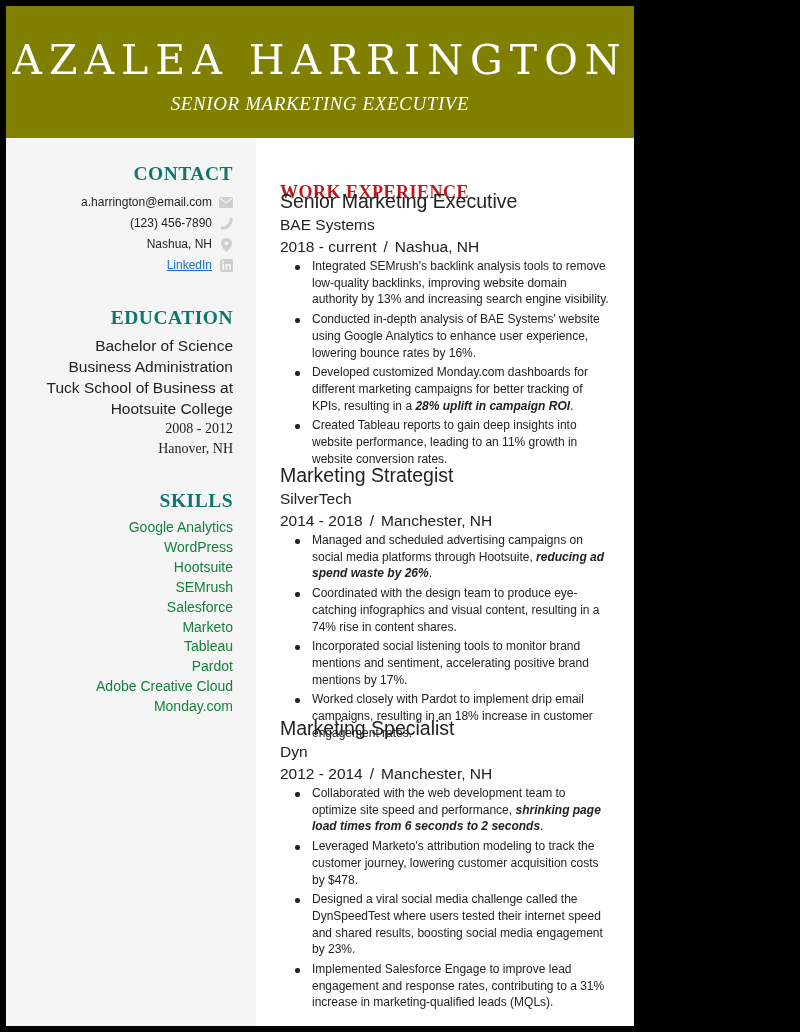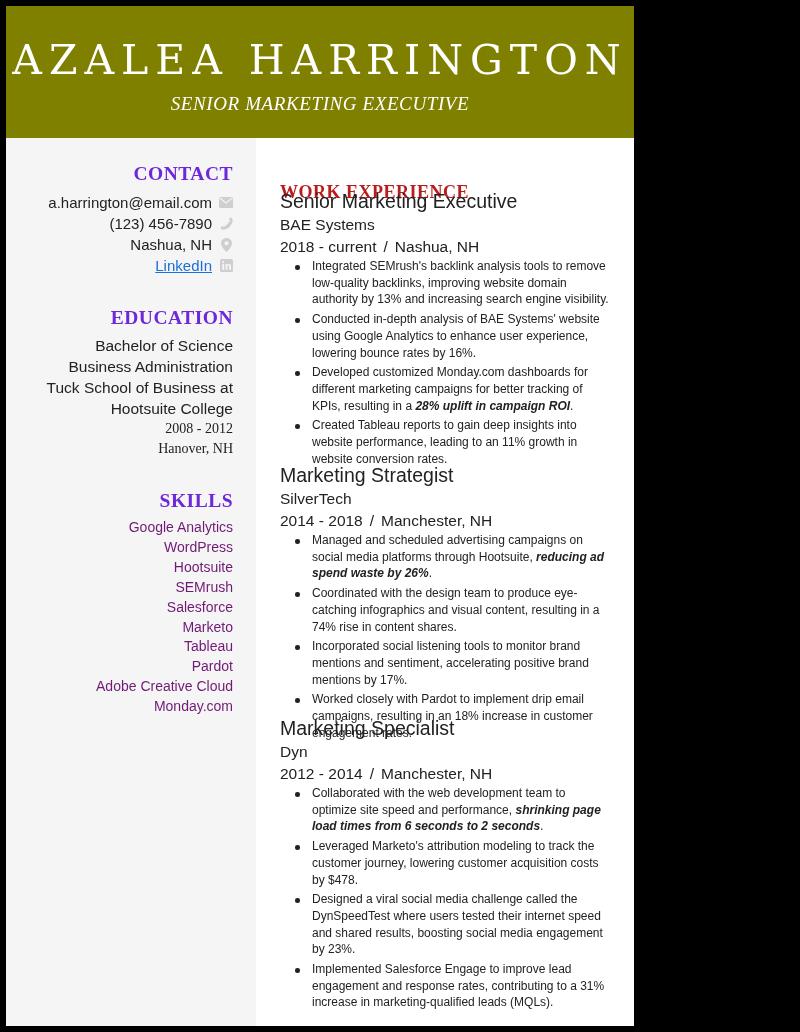--- a/index.html
+++ b/index.html
@@ -26,32 +26,32 @@
       font-style: italic; font-size: 19px; letter-spacing: 0.6px;
       color: #ffffff; line-height: 22px;
     }
     .sidebar {
       position: absolute; left: 0; top: 132px; width: 250px; bottom: 0;
       background: #f5f5f5;
     }
     .sb-section { position: absolute; right: 23px; text-align: right; }
     .sb-heading {
       font-family: "Liberation Serif", "DejaVu Serif", serif;
-      font-weight: bold; font-size: 19.5px; letter-spacing: 0.5px; color: #6d28d9;
+      font-weight: bold; font-size: 19.5px; letter-spacing: 0.5px; color: #0f766e;
       line-height: 24px;
     }
     .contact-row {
       display: flex; justify-content: flex-end; align-items: center;
-      font-size: 15px; line-height: 21px; height: 21px; color: #222;
+      font-size: 12px; line-height: 21px; height: 21px; color: #222;
     }
     .contact-row .icon { width: 14px; height: 14px; margin-left: 7px; display: inline-flex; align-items: center; justify-content: center; }
     .contact-row a { color: #1a6fd8; text-decoration: underline; }
     .edu-line { font-size: 15.5px; line-height: 21px; color: #222; }
     .edu-small { font-size: 14px; line-height: 20px; color: #222; font-family: Liberation Serif, serif; }
-    .skill { font-size: 14px; line-height: 19.9px; color: #701a75; }
+    .skill { font-size: 14px; line-height: 19.9px; color: #15803d; }
 
     .main {
       position: absolute; left: 274px; top: 132px; right: 20px; bottom: 0;
     }
     .section-heading {
       position: absolute; left: 0; top: 22px;
       font-family: "Liberation Serif", "DejaVu Serif", serif;
       font-weight: bold; font-size: 18px; letter-spacing: 0.5px; color: #b91c1c; margin-top: 22px;
     }
     .job { position: absolute; left: 0; right: 0; }

